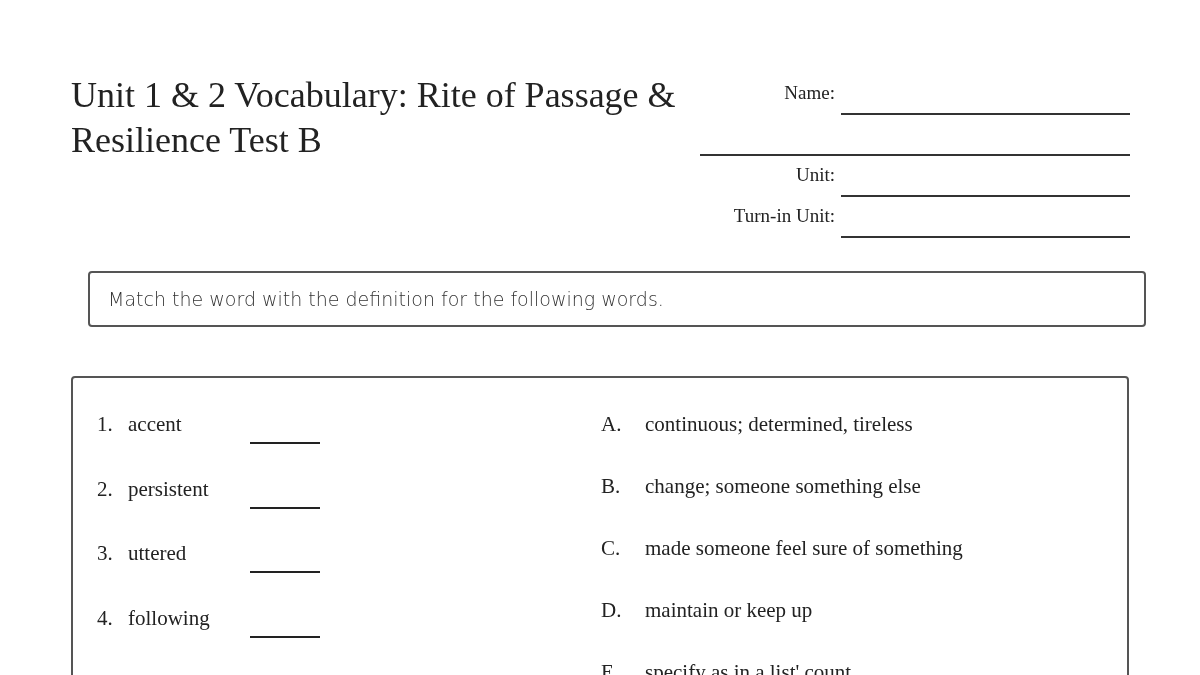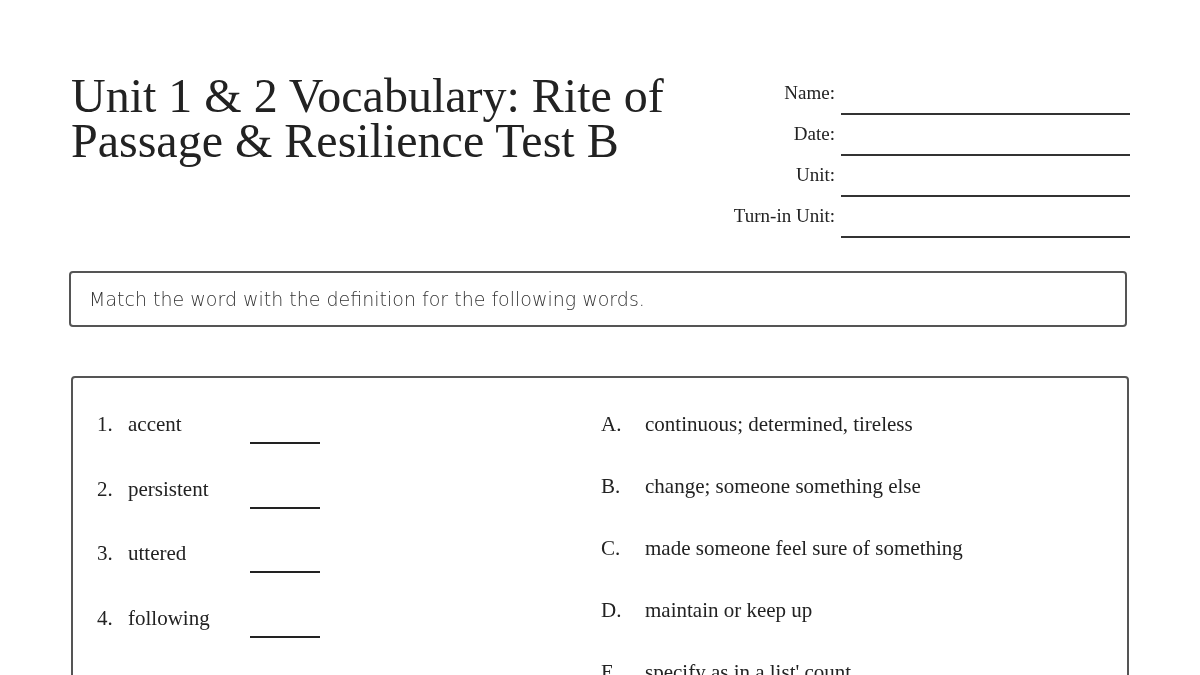--- a/index.html
+++ b/index.html
@@ -13,21 +13,21 @@
       overflow: hidden;
       position: relative;
       color: #222222;
     }
     .title {
       position: absolute;
       left: 71px;
       top: 73px;
       width: 660px;
       font-family: "Liberation Serif", serif;
-      font-size: 48px;
+      font-size: 36px;
       line-height: 45px;
       color: #222222;
       margin: 0;
       font-weight: normal;
     }
     .info-fields {
       position: absolute;
       left: 700px;
       top: 74px;
       width: 430px;
@@ -51,21 +51,21 @@
     }
     .info-line {
       flex: 1;
       height: 0;
       border-bottom: 2px solid #333333;
       margin-left: 0px;
       margin-bottom: 0px;
     }
     .instructions {
       position: absolute;
-      left: 69px;
+      left: 88px;
       top: 271px;
       width: 1058px;
       height: 56px;
       box-sizing: border-box;
       border: 2px solid #555555;
       border-radius: 4px;
       padding: 0 18px;
       display: flex;
       align-items: center;
       font-family: "DejaVu Sans", sans-serif;
@@ -144,21 +144,20 @@
 <body>
 
 <h1 class="title">Unit 1 &amp; 2 Vocabulary: Rite of Passage &amp; Resilience Test B</h1>
 
 <div class="info-fields">
   <div class="info-row">
     <span class="info-label">Name:</span>
     <span class="info-line"></span>
   </div>
   <div class="info-row">
-    <span class="info-label">Date:</span>
     <span class="info-line"></span>
   </div>
   <div class="info-row">
     <span class="info-label">Unit:</span>
     <span class="info-line"></span>
   </div>
   <div class="info-row">
     <span class="info-label">Turn-in Unit:</span>
     <span class="info-line"></span>
   </div>

